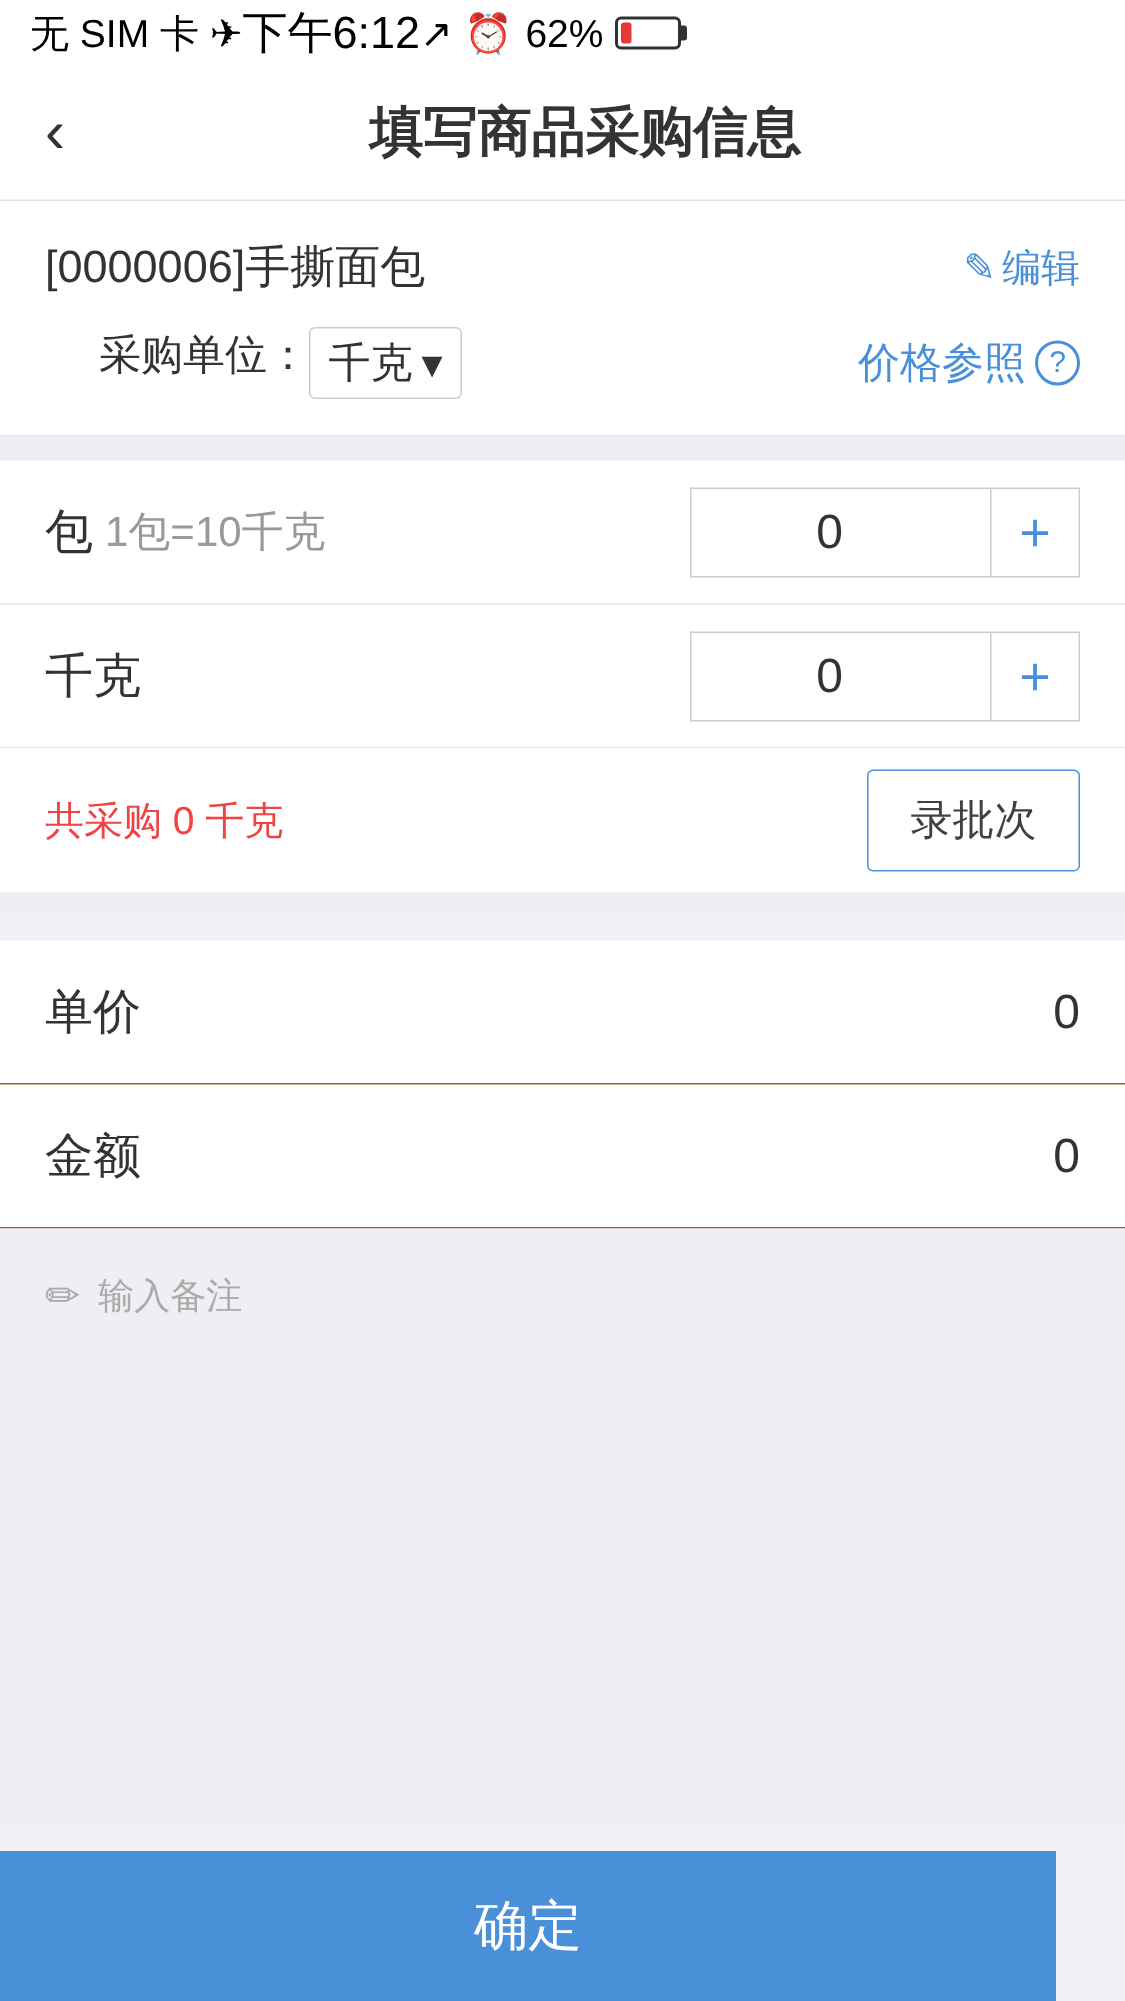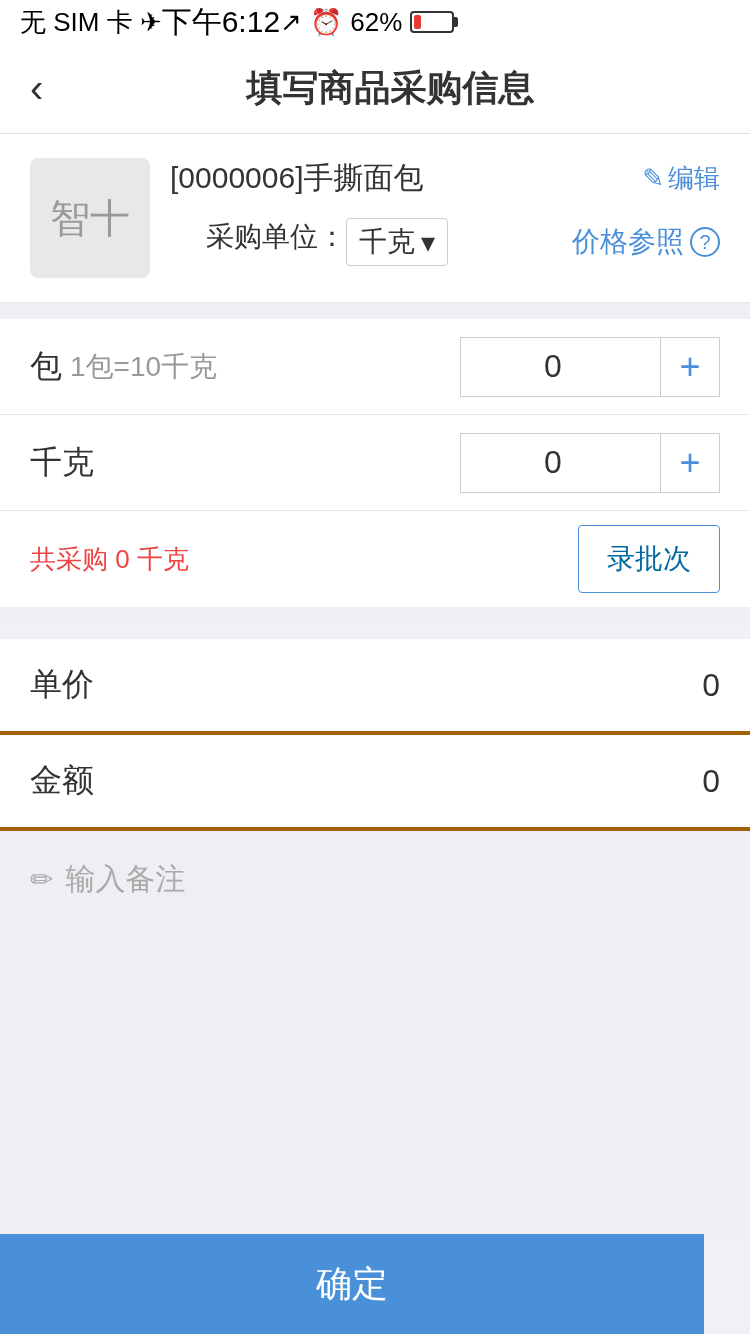--- a/index.html
+++ b/index.html
@@ -251,39 +251,39 @@
       background: #fff;
     }
     .total-text {
       font-size: 26px;
       color: #ef4444;
       text-align: center;
     }
     .record-btn {
       border: 1px solid #4a90d9;
       background: #fff;
-      color: #0369a1;
+      color: #404040;
       font-size: 28px;
       padding: 14px 28px;
       border-radius: 4px;
       cursor: pointer;
     }
 
     
     .price-section {
       background: #fff;
       margin-top: 16px;
     }
     .price-row {
       display: flex;
       align-items: center;
       justify-content: space-between;
       padding: 0 30px;
       height: 96px;
-      border-bottom: 4px solid #a16207;
+      border-bottom: 1px solid #a16207;
     }
     .price-label {
       font-size: 32px;
       color: #333;
     }
     .price-value {
       font-size: 32px;
       color: #333;
     }
 
@@ -295,21 +295,21 @@
       display: flex;
       align-items: center;
       gap: 12px;
       min-height: 80px;
     }
     .pencil-icon {
       color: #aaa;
       font-size: 28px;
     }
     .remark-placeholder {
-      font-size: 30px;
+      font-size: 24px;
       color: #aaa;
     }
 
     
     .content-area {
       background: #eeeef3;
       flex: 1;
       min-height: 280px;
     }
 
@@ -349,23 +349,20 @@
     </div>
   </div>
 </div>
 
 <div class="nav-bar">
   <span class="nav-back">‹</span>
   <span class="nav-title">填写商品采购信息</span>
 </div>
 
 <div class="product-card">
-  <div class="product-image">
-    <span class="product-logo">智十</span>
-  </div>
   <div class="product-info">
     <div class="product-header">
       <span class="product-name">[0000006]手撕面包</span>
       <span class="edit-link">
         <span>✎</span>
         <span>编辑</span>
       </span>
     </div>
     <div class="product-unit-row">
       <div style="display:flex;align-items:flex-start;margin-left:36px;">

